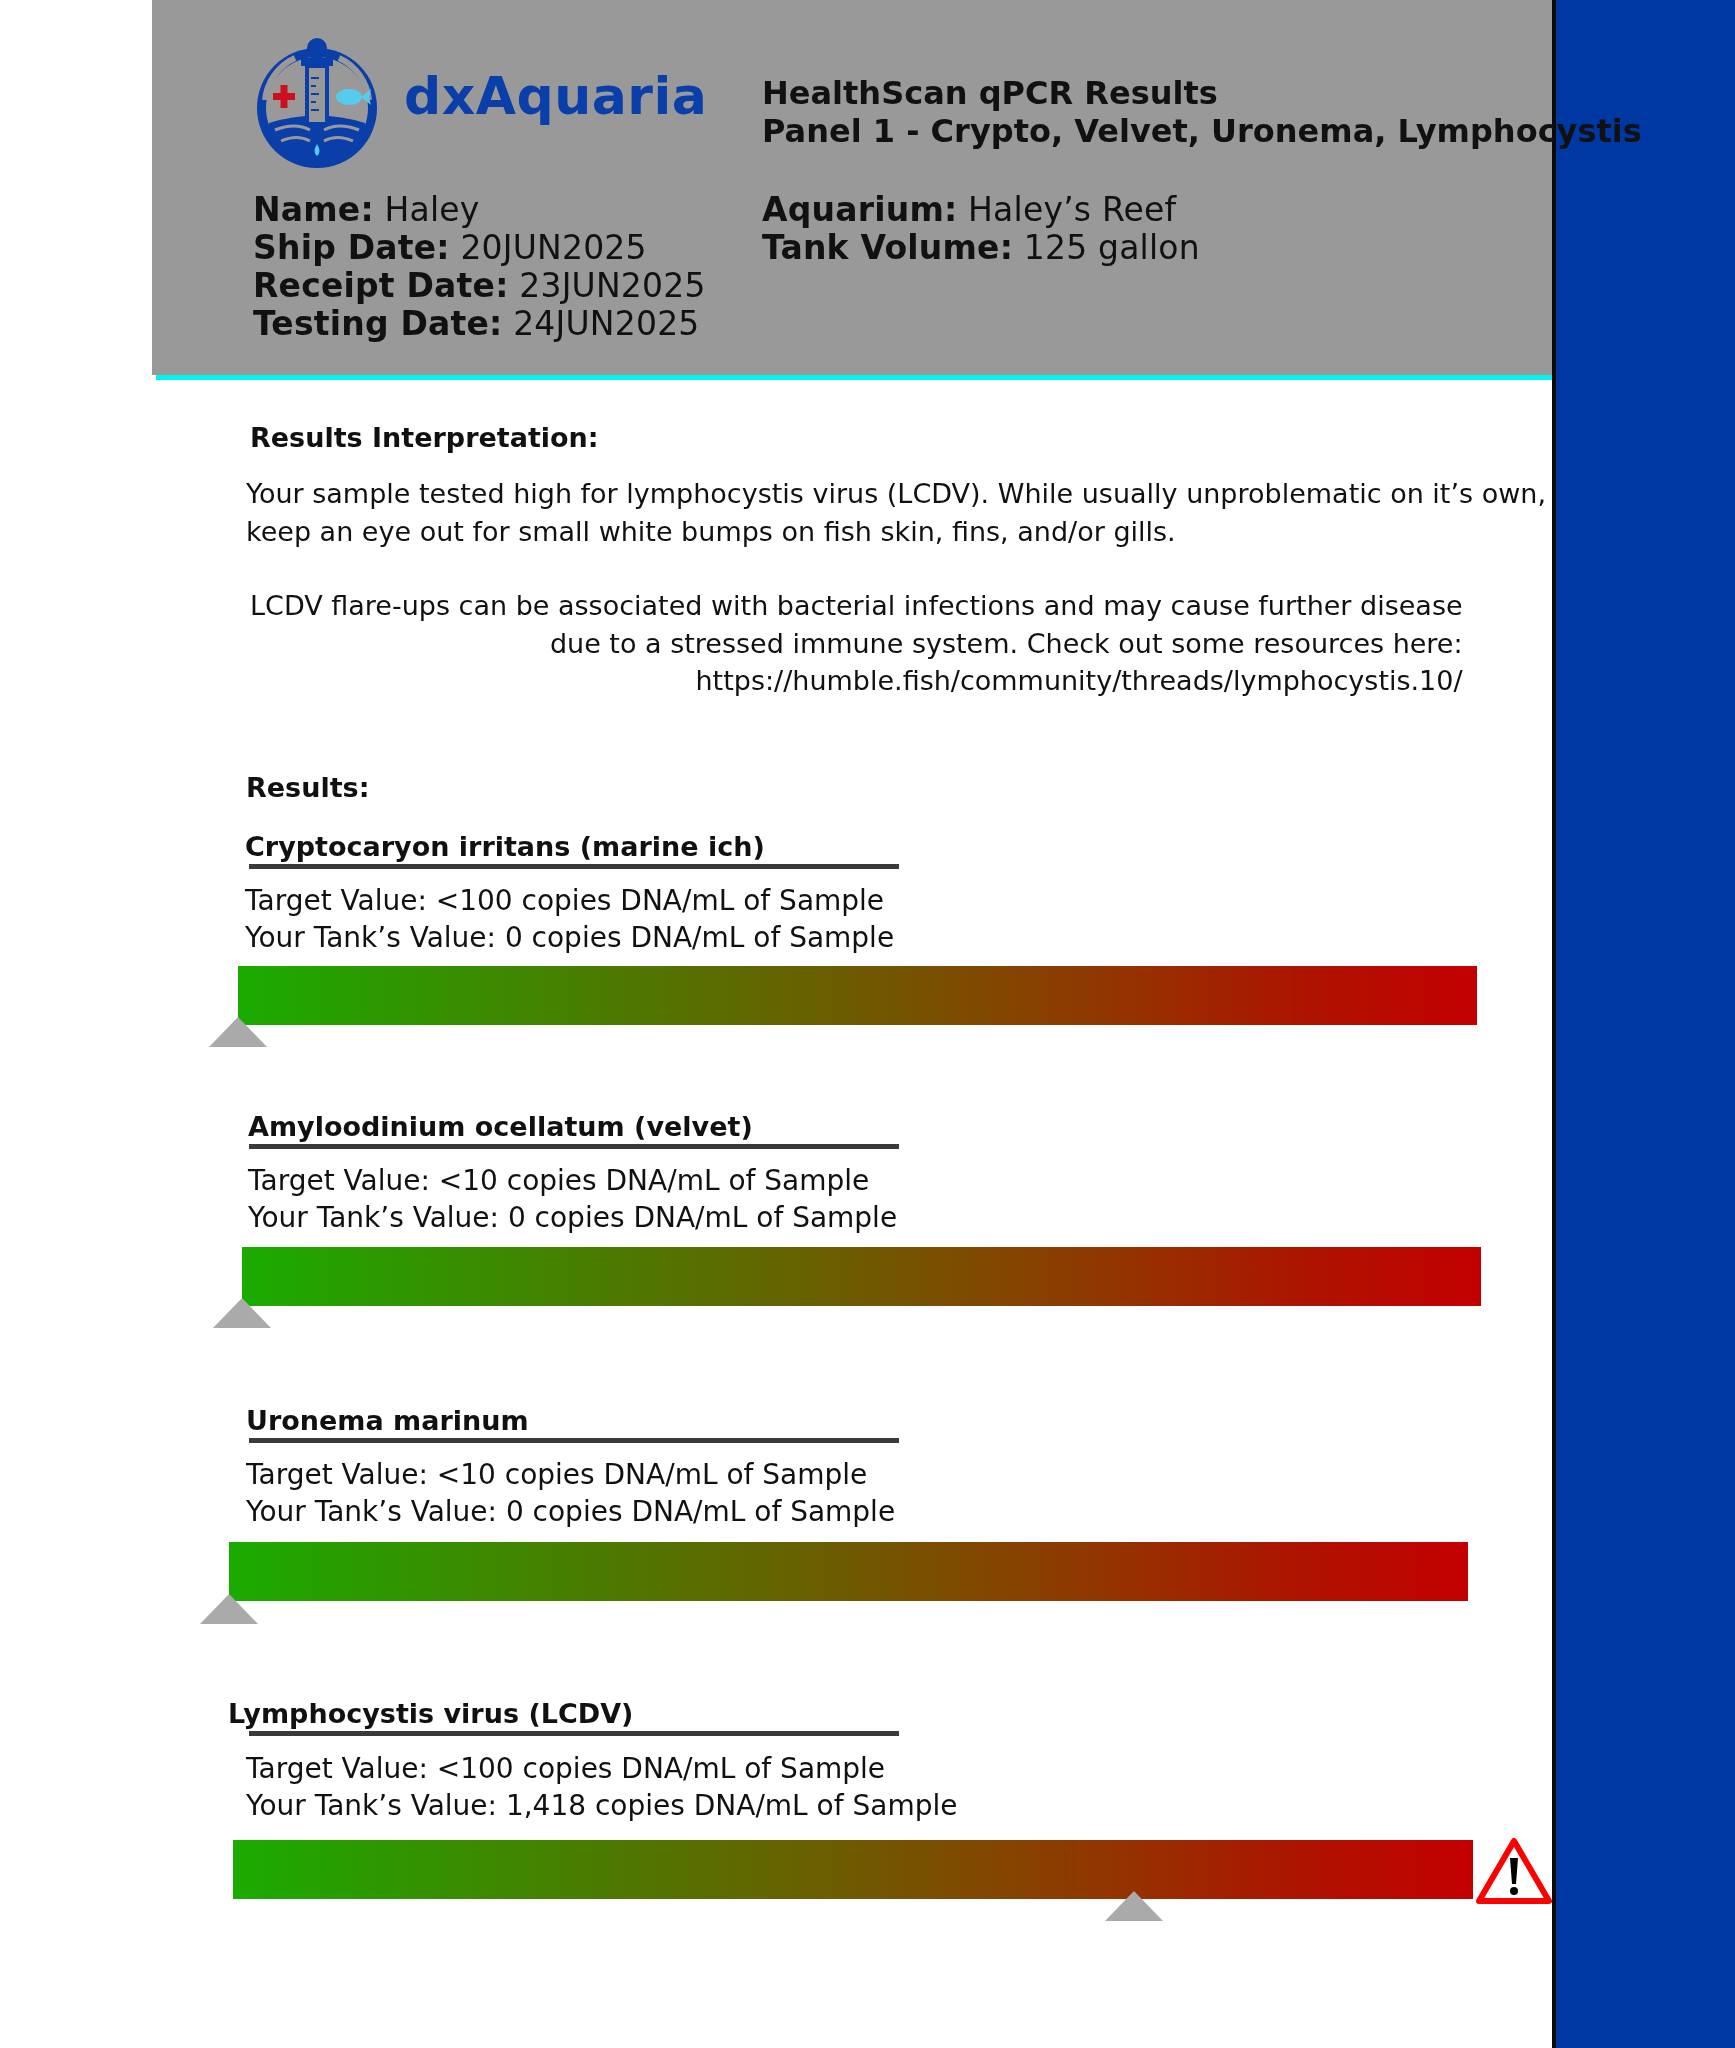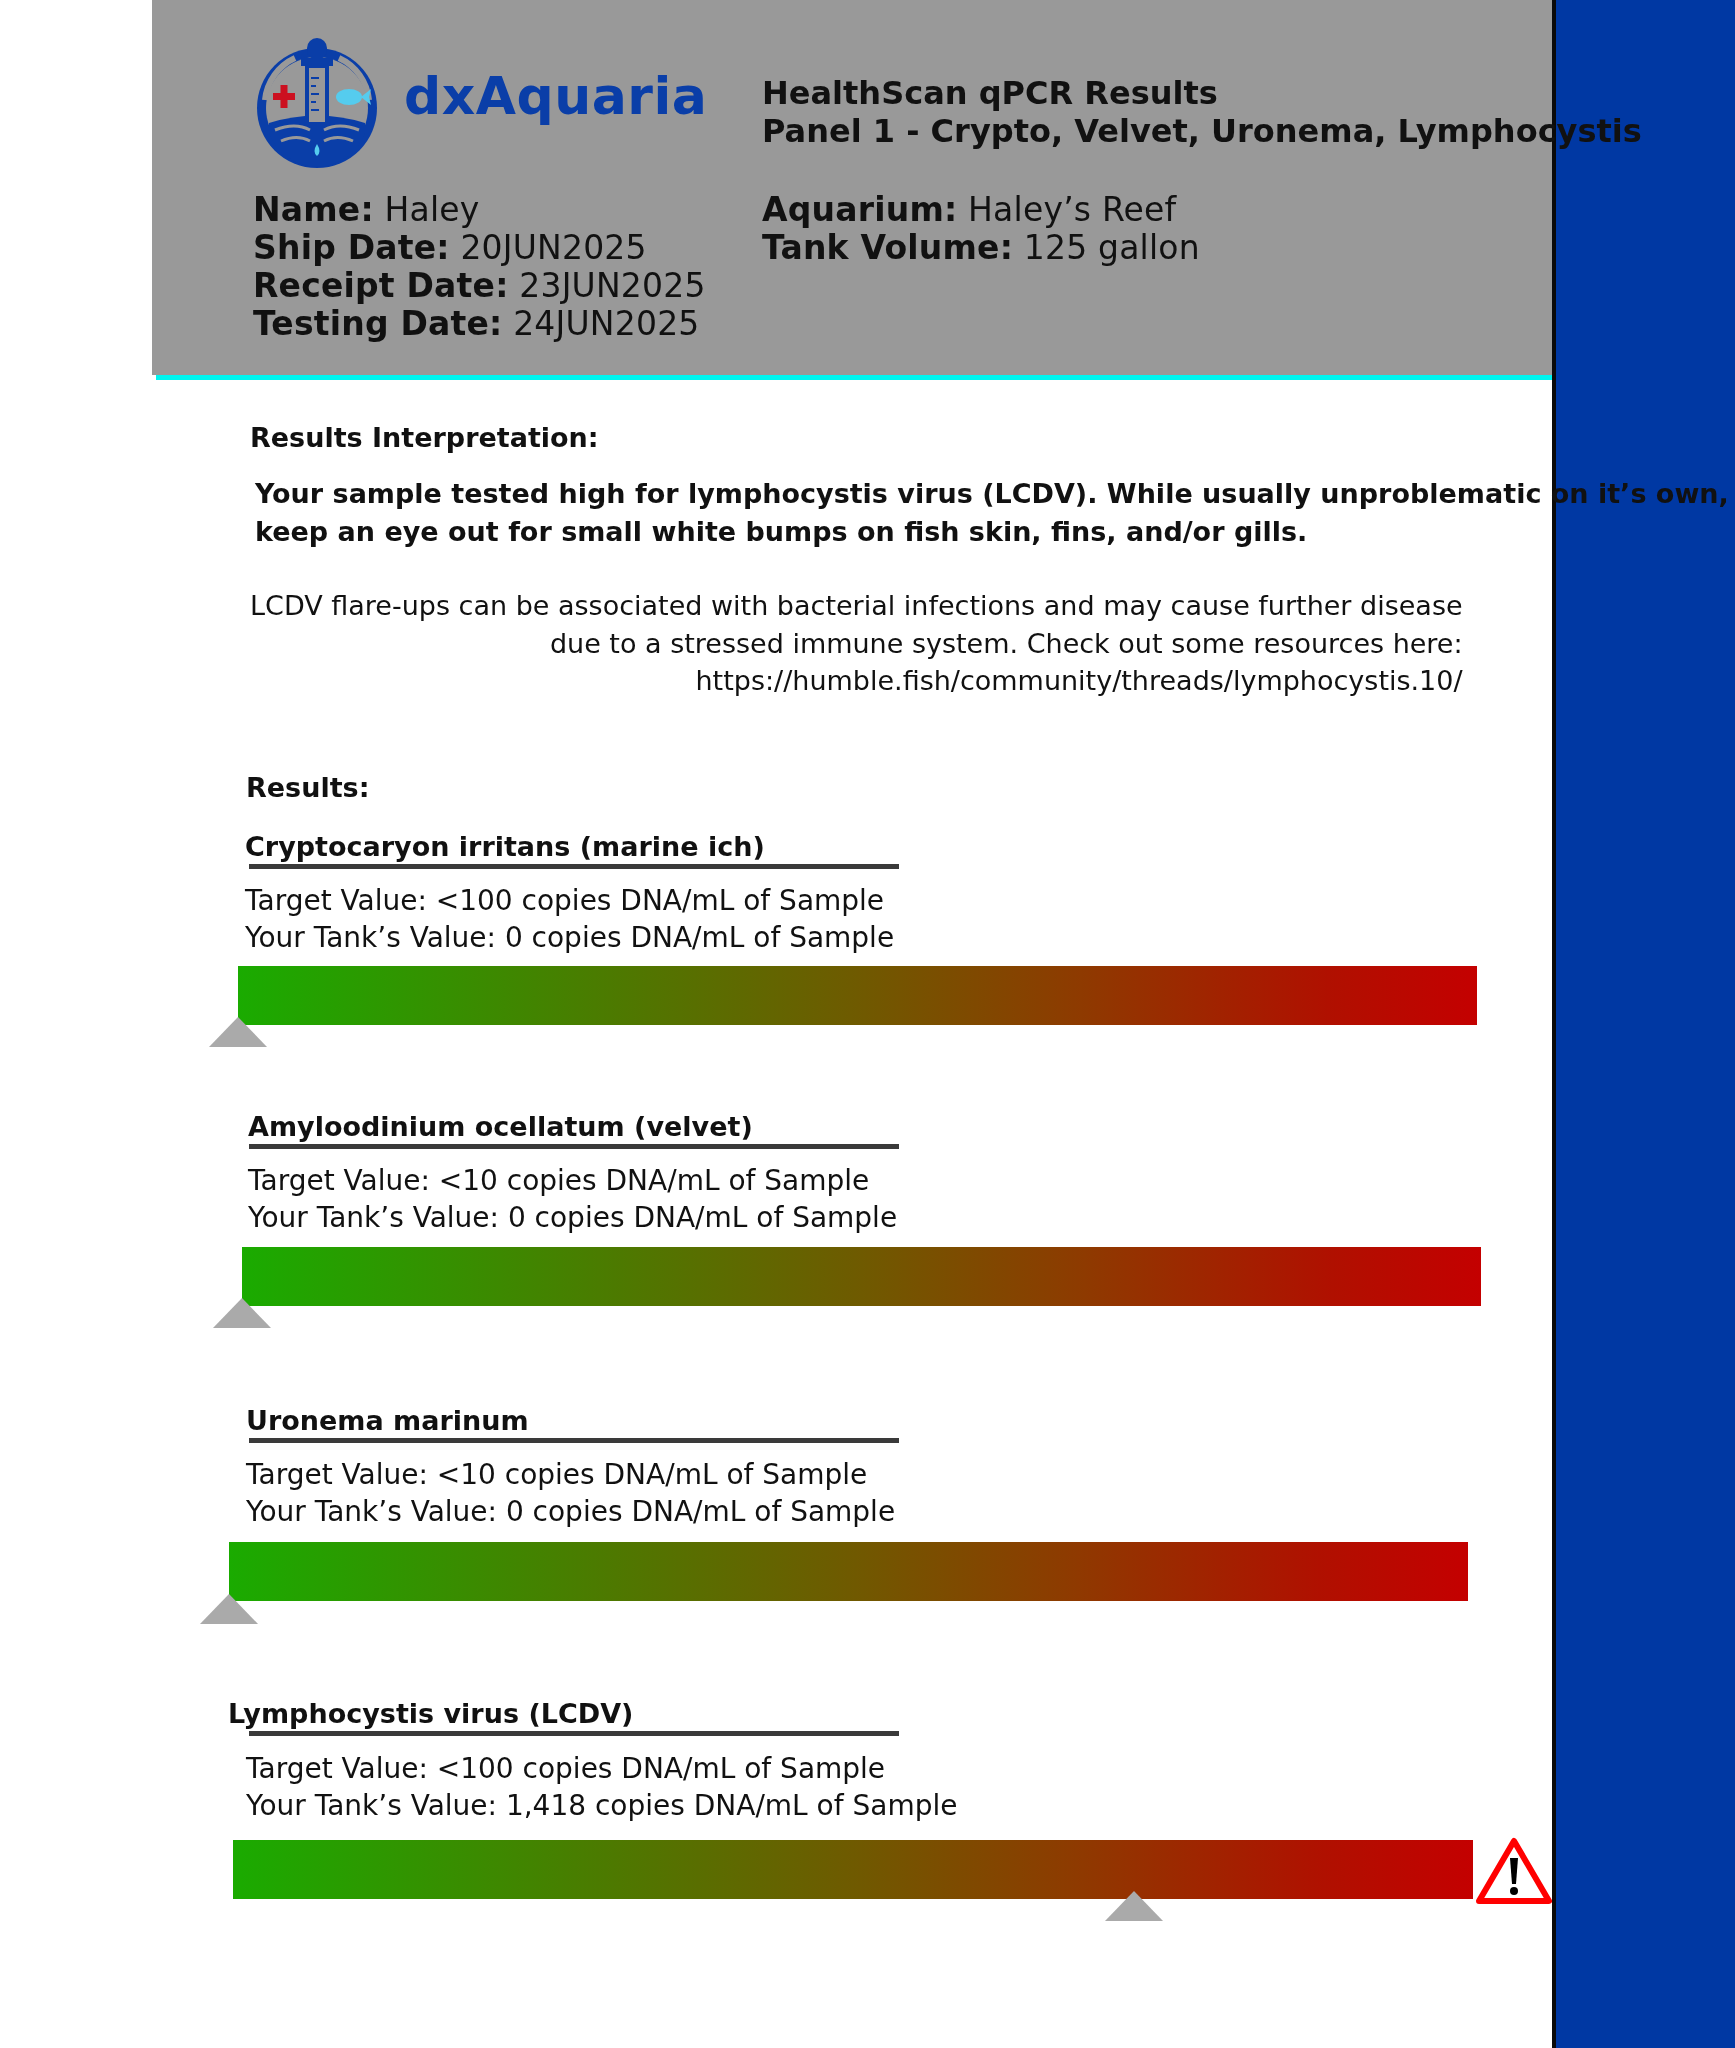--- a/index.html
+++ b/index.html
@@ -62,21 +62,21 @@
   <div class="hdr-line"><b>Receipt Date:</b> <span>23JUN2025</span></div>
   <div class="hdr-line"><b>Testing Date:</b> <span>24JUN2025</span></div>
 </div>
 
 <div class="abs" style="left:762px;top:191px;">
   <div class="hdr-line"><b>Aquarium:</b> <span>Haley’s Reef</span></div>
   <div class="hdr-line"><b>Tank Volume:</b> <span>125 gallon</span></div>
 </div>
 
 <div class="abs section-heading" style="left:250px;top:401px;">Results Interpretation:</div>
-<div class="abs" style="left:255px;top:475px;font-weight:bold;">
+<div class="abs" style="left:246px;top:475px;">
   <div class="body-text">Your sample tested high for lymphocystis virus (LCDV). While usually unproblematic on it’s own,</div>
   <div class="body-text">keep an eye out for small white bumps on fish skin, fins, and/or gills.</div>
 </div>
 <div class="abs" style="left:250px;top:587px;text-align:right;">
   <div class="body-text">LCDV flare-ups can be associated with bacterial infections and may cause further disease</div>
   <div class="body-text">due to a stressed immune system. Check out some resources here:</div>
   <div class="body-text">https://humble.fish/community/threads/lymphocystis.10/</div>
 </div>
 
 <div class="abs section-heading" style="left:246px;top:751px;">Results:</div>

